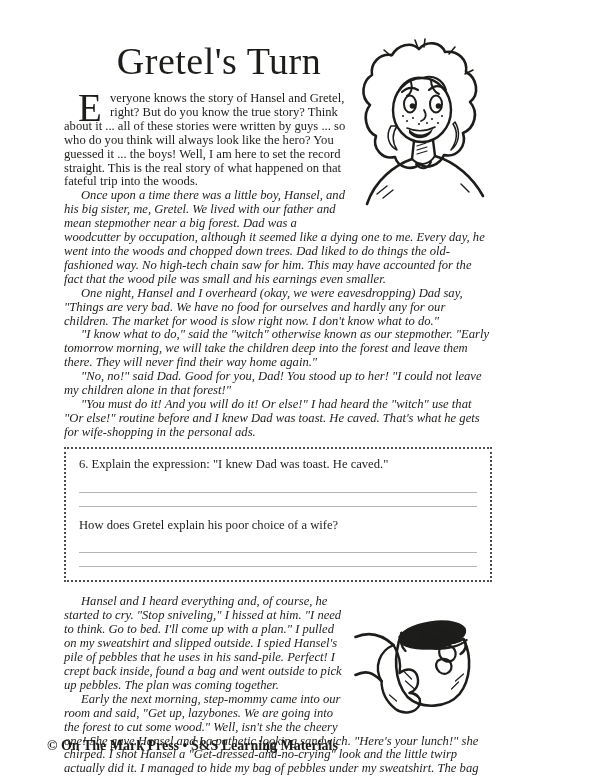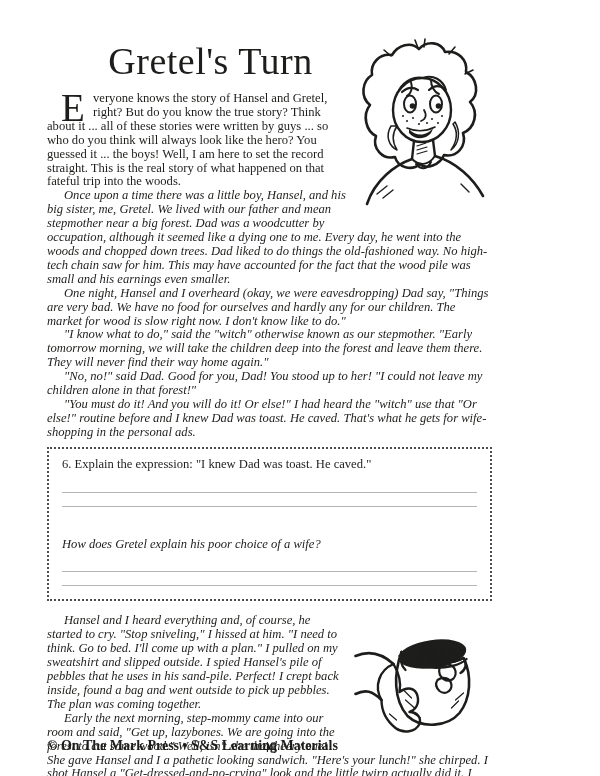--- a/index.html
+++ b/index.html
@@ -2,21 +2,21 @@
 <html><head>
 <meta charset="utf-8">
 <style>
   * { box-sizing: border-box; }
   html,body { margin:0; padding:0; }
   body {
     width:600px; height:776px; background:#ffffff;
     font-family:"Liberation Serif","DejaVu Serif",serif;
     color:#1d1d1b;
   }
-  .page { position:relative; width:536px; height:776px; overflow:hidden; background:#fff; }
+  .page { position:relative; width:536px; height:776px; overflow:hidden; background:#fff;padding-left:17px; }
   .content { padding:38px 44px 0 47px; font-size:12.6px; line-height:13.9px; }
 
   
   .illu { float:right; }
   .illu-girl { width:132px; height:184px; margin:0 0 4px 10px; }
   .illu-girl svg { width:132px; height:184px; display:block; }
   .illu-bag { width:138px; height:132px; margin:2px 0 4px 8px; }
   .illu-bag svg { width:138px; height:132px; display:block; }
 
   h1.title {
@@ -35,21 +35,21 @@
 
   .question-box {
     clear:left;
     border:2px dotted #4d4d4d;
     margin:7px 0 13px 0;
     padding:9px 13px 13px 13px;
   }
   .answer-line { height:0; border-bottom:1.3px solid #b5b5b5; }
   .al-gap-big { margin-top:20px; }
   .al-gap-small { margin-top:13px; }
-  .q2 { margin-top:31px;font-style:italic; }
+  .q2 { margin-top:12px; }
 
   .section-2 { margin-top:12px; }
 
   .footer {
     position:absolute; left:47px; right:44px; bottom:22px; height:16px;
   }
   .footer .left  { position:absolute; left:0;  bottom:0; font-size:14px; font-weight:bold; }
   .footer .right { position:absolute; right:0; bottom:0; font-size:11px; font-weight:bold; }
   .footer .pagenum {
     position:absolute; left:50%; transform:translateX(-50%);
@@ -110,21 +110,21 @@
         <path class="sketch" stroke-width="2.6" d="M6 166 C14 142 34 127 51 121 M74 118 C95 124 112 140 122 158"></path>
         <path class="sketch" stroke-width="2" d="M51 121 C58 128 67 128 74 118 M55 126 C60 132 66 132 70 124"></path>
         <path class="sketch" stroke-width="1.4" d="M16 156 l10 -8 M22 160 l10 -8 M100 146 l8 8"></path>
       </svg>
     </div>
 
     <h1 class="title">Gretel's Turn</h1>
 
     <p><span class="dropcap">E</span><span>veryone knows the story of Hansel and Gretel, right? But do you know the true story? Think about it ... all of these stories were written by guys ... so who do you think will always look like the hero? You guessed it ... the boys! Well, I am here to set the record straight. This is the real story of what happened on that fateful trip into the woods.</span></p>
     <p class="indent">Once upon a time there was a little boy, Hansel, and his big sister, me, Gretel. We lived with our father and mean stepmother near a big forest. Dad was a woodcutter by occupation, although it seemed like a dying one to me. Every day, he went into the woods and chopped down trees. Dad liked to do things the old-fashioned way. No high-tech chain saw for him. This may have accounted for the fact that the wood pile was small and his earnings even smaller.</p>
-    <p class="indent">One night, Hansel and I overheard (okay, we were eavesdropping) Dad say, "Things are very bad. We have no food for ourselves and hardly any for our children. The market for wood is slow right now. I don't know like to do."</p>
+    <p class="indent">One night, Hansel and I overheard (okay, we were eavesdropping) Dad say, "Things are very bad. We have no food for ourselves and hardly any for our children. The market for wood is slow right now. I don't know what to do."</p>
     <p class="indent">"I know what to do," said the "witch" otherwise known as our stepmother. "Early tomorrow morning, we will take the children deep into the forest and leave them there. They will never find their way home again."</p>
     <p class="indent">"No, no!" said Dad. Good for you, Dad! You stood up to her! "I could not leave my children alone in that forest!"</p>
     <p class="indent">"You must do it! And you will do it! Or else!" I had heard the "witch" use that "Or else!" routine before and I knew Dad was toast. He caved. That's what he gets for wife-shopping in the personal ads.</p>
 
     <div class="question-box">
       <p>6. Explain the expression: "I knew Dad was toast. He caved."</p>
       <div class="answer-line al-gap-big"></div>
       <div class="answer-line al-gap-small"></div>
       <p class="q2">How does Gretel explain his poor choice of a wife?</p>
       <div class="answer-line al-gap-big"></div>

